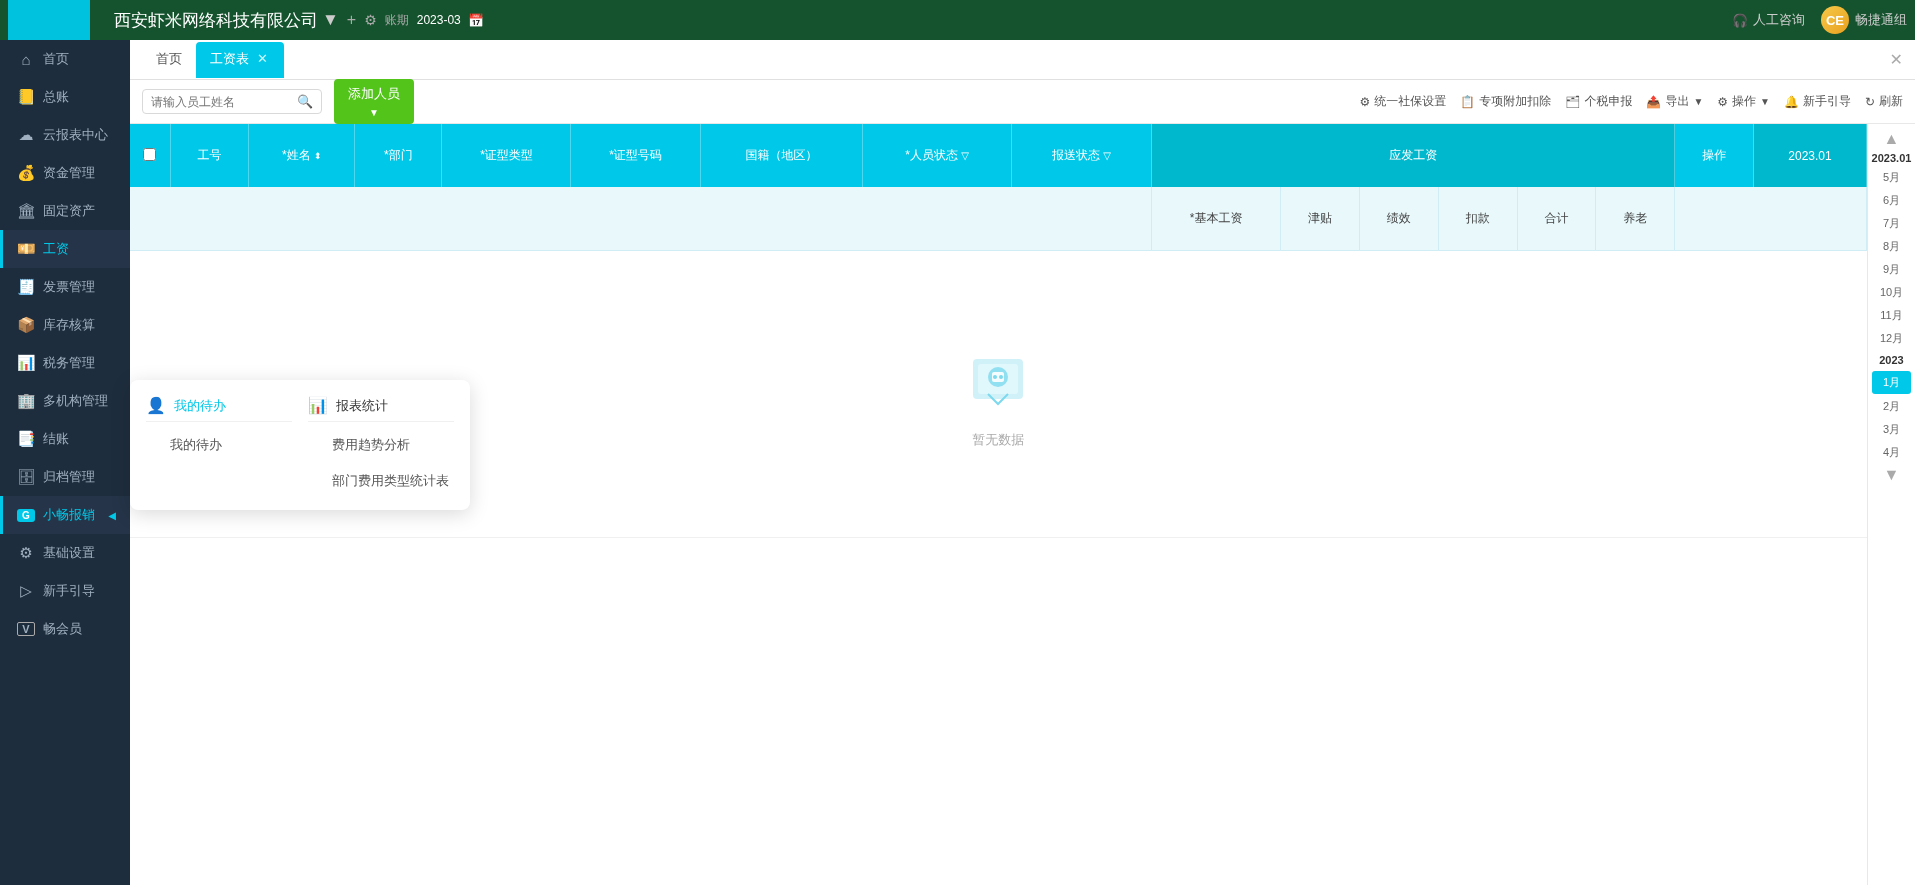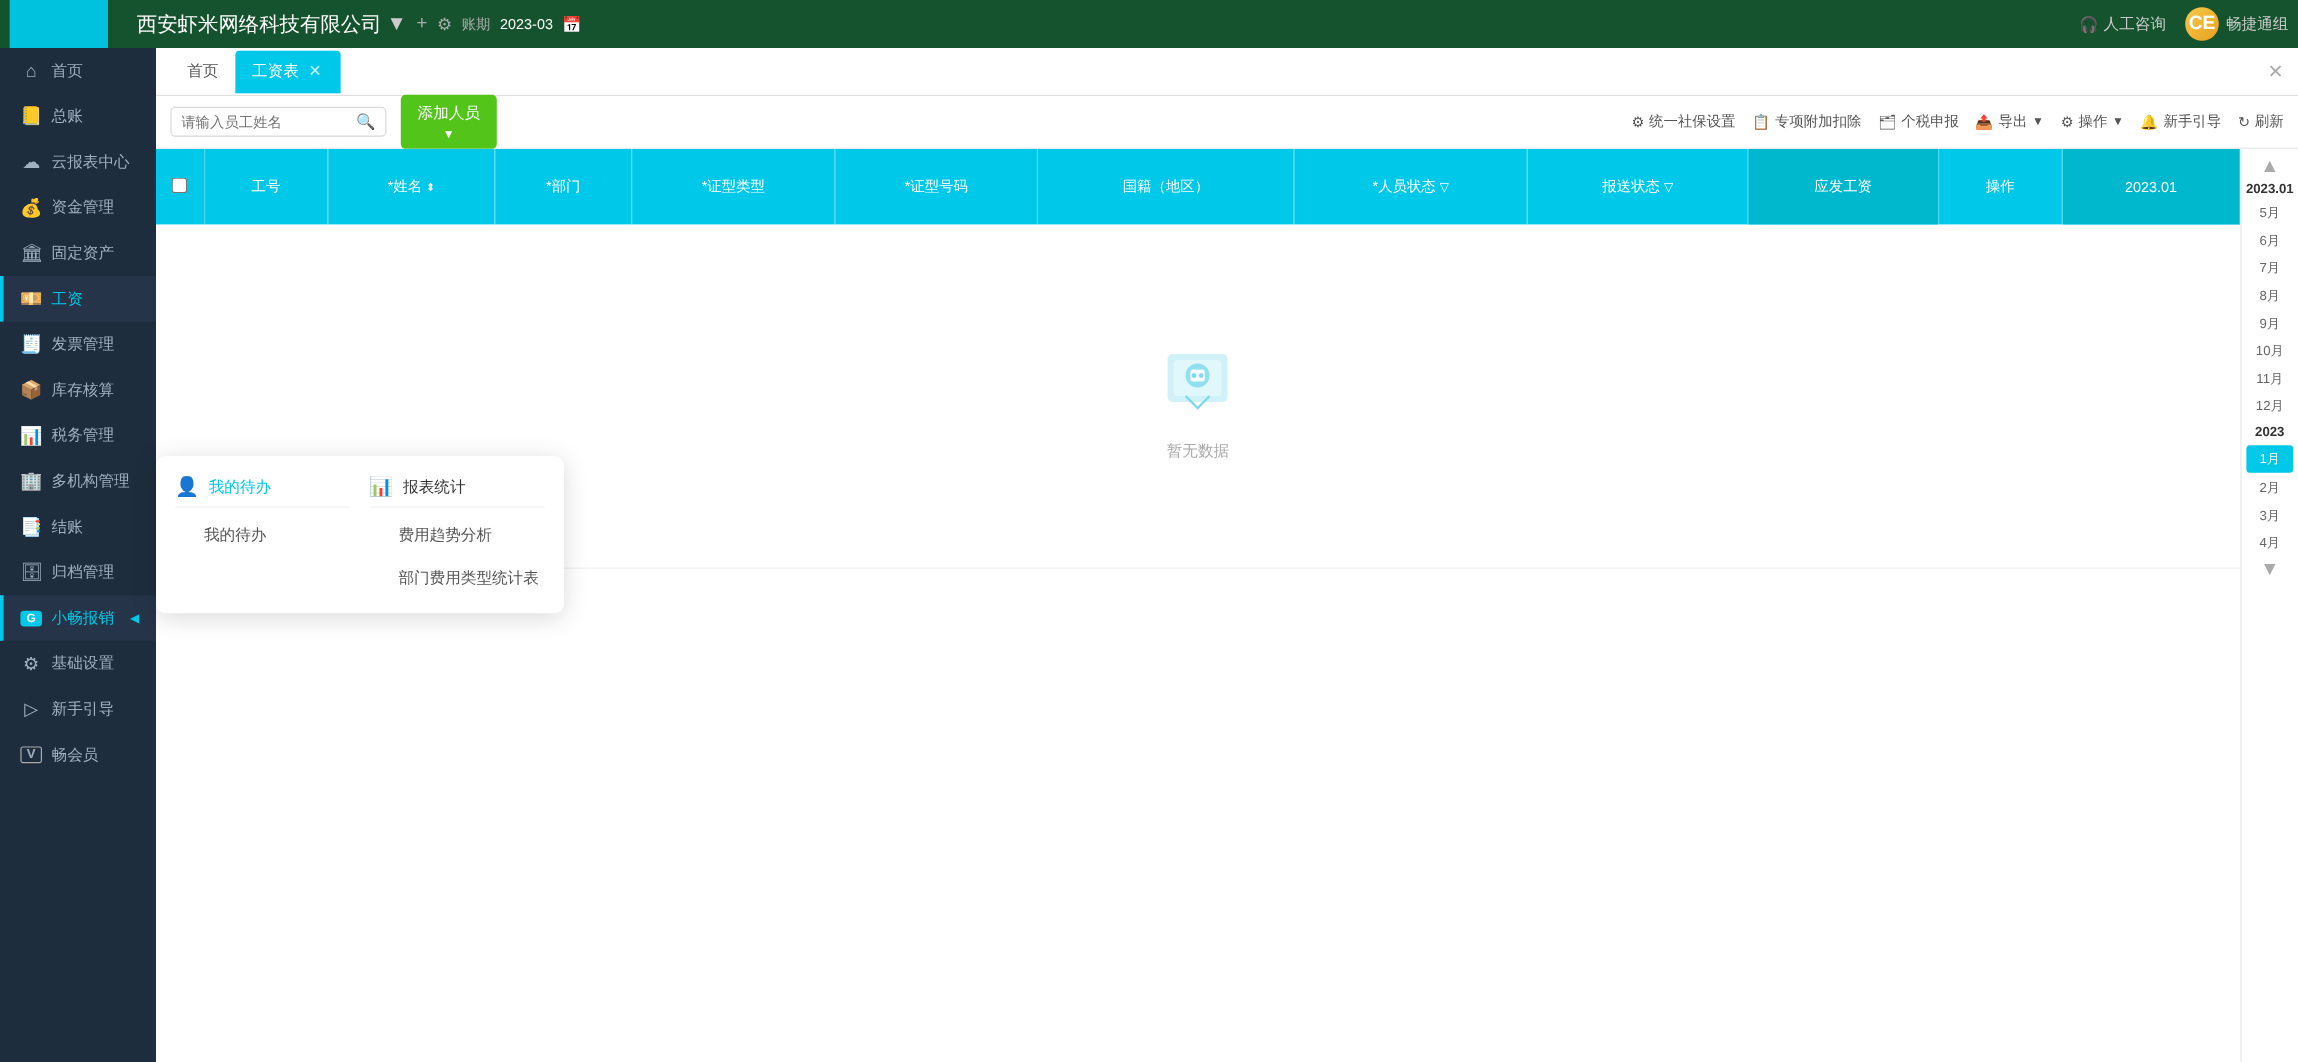--- a/index.html
+++ b/index.html
@@ -19,21 +19,21 @@
     .logo-box { background: #00c1de; border-radius: 6px; padding: 4px 8px; display: flex; flex-direction: column; align-items: center; justify-content: center; }
     .logo-title { color: #fff; font-size: 11px; font-weight: bold; white-space: nowrap; }
     .logo-sub { color: #fff; font-size: 8px; background: #ff6600; padding: 1px 3px; border-radius: 2px; white-space: nowrap; margin-top: 48px; }
     .company-selector { display: flex; align-items: center; gap: 4px; color: #ccc; font-size: 17px; cursor: pointer; margin-left: 16px; }
     .company-name { color: #fff; }
     .period-label { color: #aaa; font-size: 12px; }
     .period-val { color: #fff; font-size: 12px; }
     .top-bar-right { display: flex; align-items: center; gap: 16px; color: #ccc; font-size: 13px; }
     .top-bar-right .user-service { display: flex; align-items: center; gap: 4px; cursor: pointer; color: #ccc; }
     .top-bar-right .user-name { display: flex; align-items: center; gap: 6px; cursor: pointer; }
-    .avatar { width: 28px; height: 28px; border-radius: 50%; background: linear-gradient(135deg, #f7c948, #e8a020); display: flex; align-items: center; justify-content: center; color: #fff; font-size: 16px; font-weight: bold; }
+    .avatar { width: 28px; height: 28px; border-radius: 50%; background: linear-gradient(135deg, #f7c948, #e8a020); display: flex; align-items: center; justify-content: center; color: #fff; font-size: 13px; font-weight: bold; }
 
     
     .sidebar-item { display: flex; align-items: center; gap: 8px; padding: 10px 14px; color: #a0b0c0; cursor: pointer; font-size: 13px; border-left: 3px solid transparent; }
     .sidebar-item.active { background: #253448; color: #00c8e8; border-left-color: #00c8e8; }
     .sidebar-item .icon { font-size: 15px; width: 18px; text-align: center; }
 
     
     .tab-item { padding: 8px 14px; font-size: 13px; color: #555; cursor: pointer; border-bottom: 2px solid transparent; }
     .tab-item.active { background: #00c8e8; color: #fff; border-radius: 4px 4px 0 0; display: flex; align-items: center; gap: 6px; }
     .tab-item.home { color: #555; }
@@ -252,20 +252,30 @@
                 <th>*姓名 <span style="font-size:9px;">⬍</span></th>
                 <th>*部门</th>
                 <th>*证型类型</th>
                 <th>*证型号码</th>
                 <th>国籍（地区）</th>
                 <th>*人员状态 <span class="filter-icon">▽</span></th>
                 <th>报送状态 <span class="filter-icon">▽</span></th>
                 <th colspan="6" style="background:#00b8ce;margin-top:20px;">应发工资</th>
                 <th>操作</th>
                 <th style="background:#00b8ce;">2023.01</th>
+              </tr>
+              <tr class="sub-header">
+                <th colspan="9"></th>
+                <th>*基本工资</th>
+                <th>津贴</th>
+                <th>绩效</th>
+                <th>扣款</th>
+                <th>合计</th>
+                <th>养老</th>
+                <th colspan="2"></th>
               </tr>
             </thead>
             <tbody>
               <tr>
                 <td colspan="17">
                   <div class="empty-state">
                     <svg class="empty-icon" viewBox="0 0 80 80" fill="none" xmlns="http://www.w3.org/2000/svg">
                       <rect x="15" y="20" width="50" height="40" rx="4" fill="#b3e8f5" opacity="0.6"></rect>
                       <rect x="20" y="25" width="40" height="30" rx="3" fill="#e0f7fc"></rect>
                       <circle cx="40" cy="38" r="10" fill="#7dd9ee" opacity="0.8"></circle>

